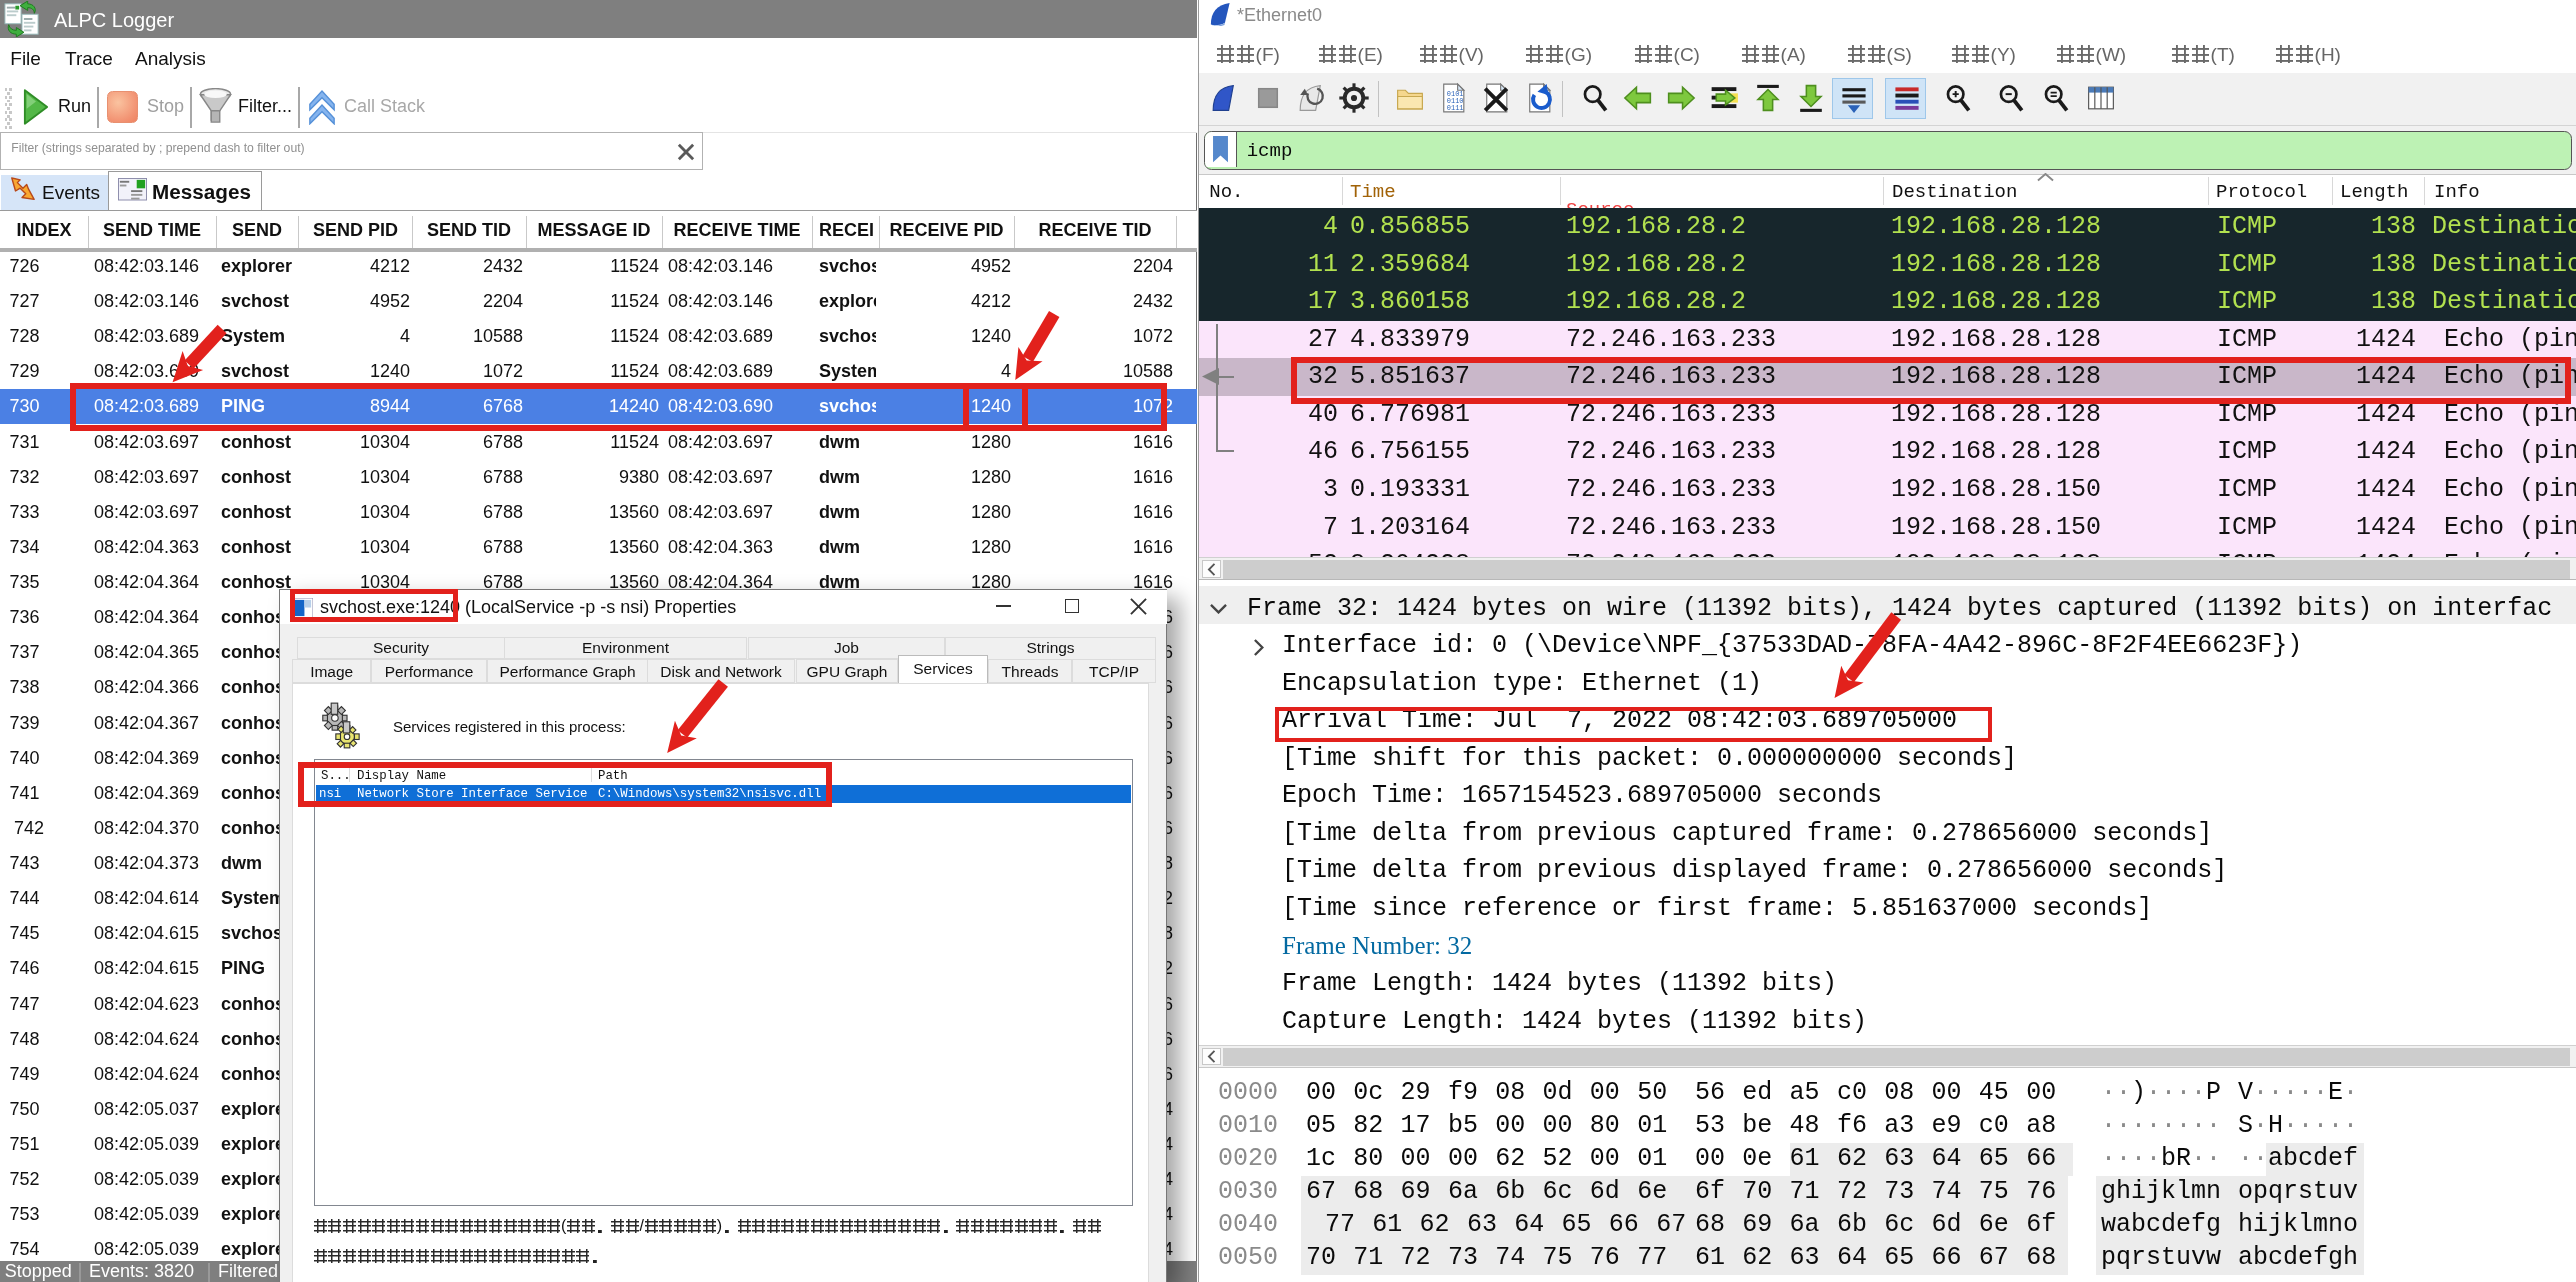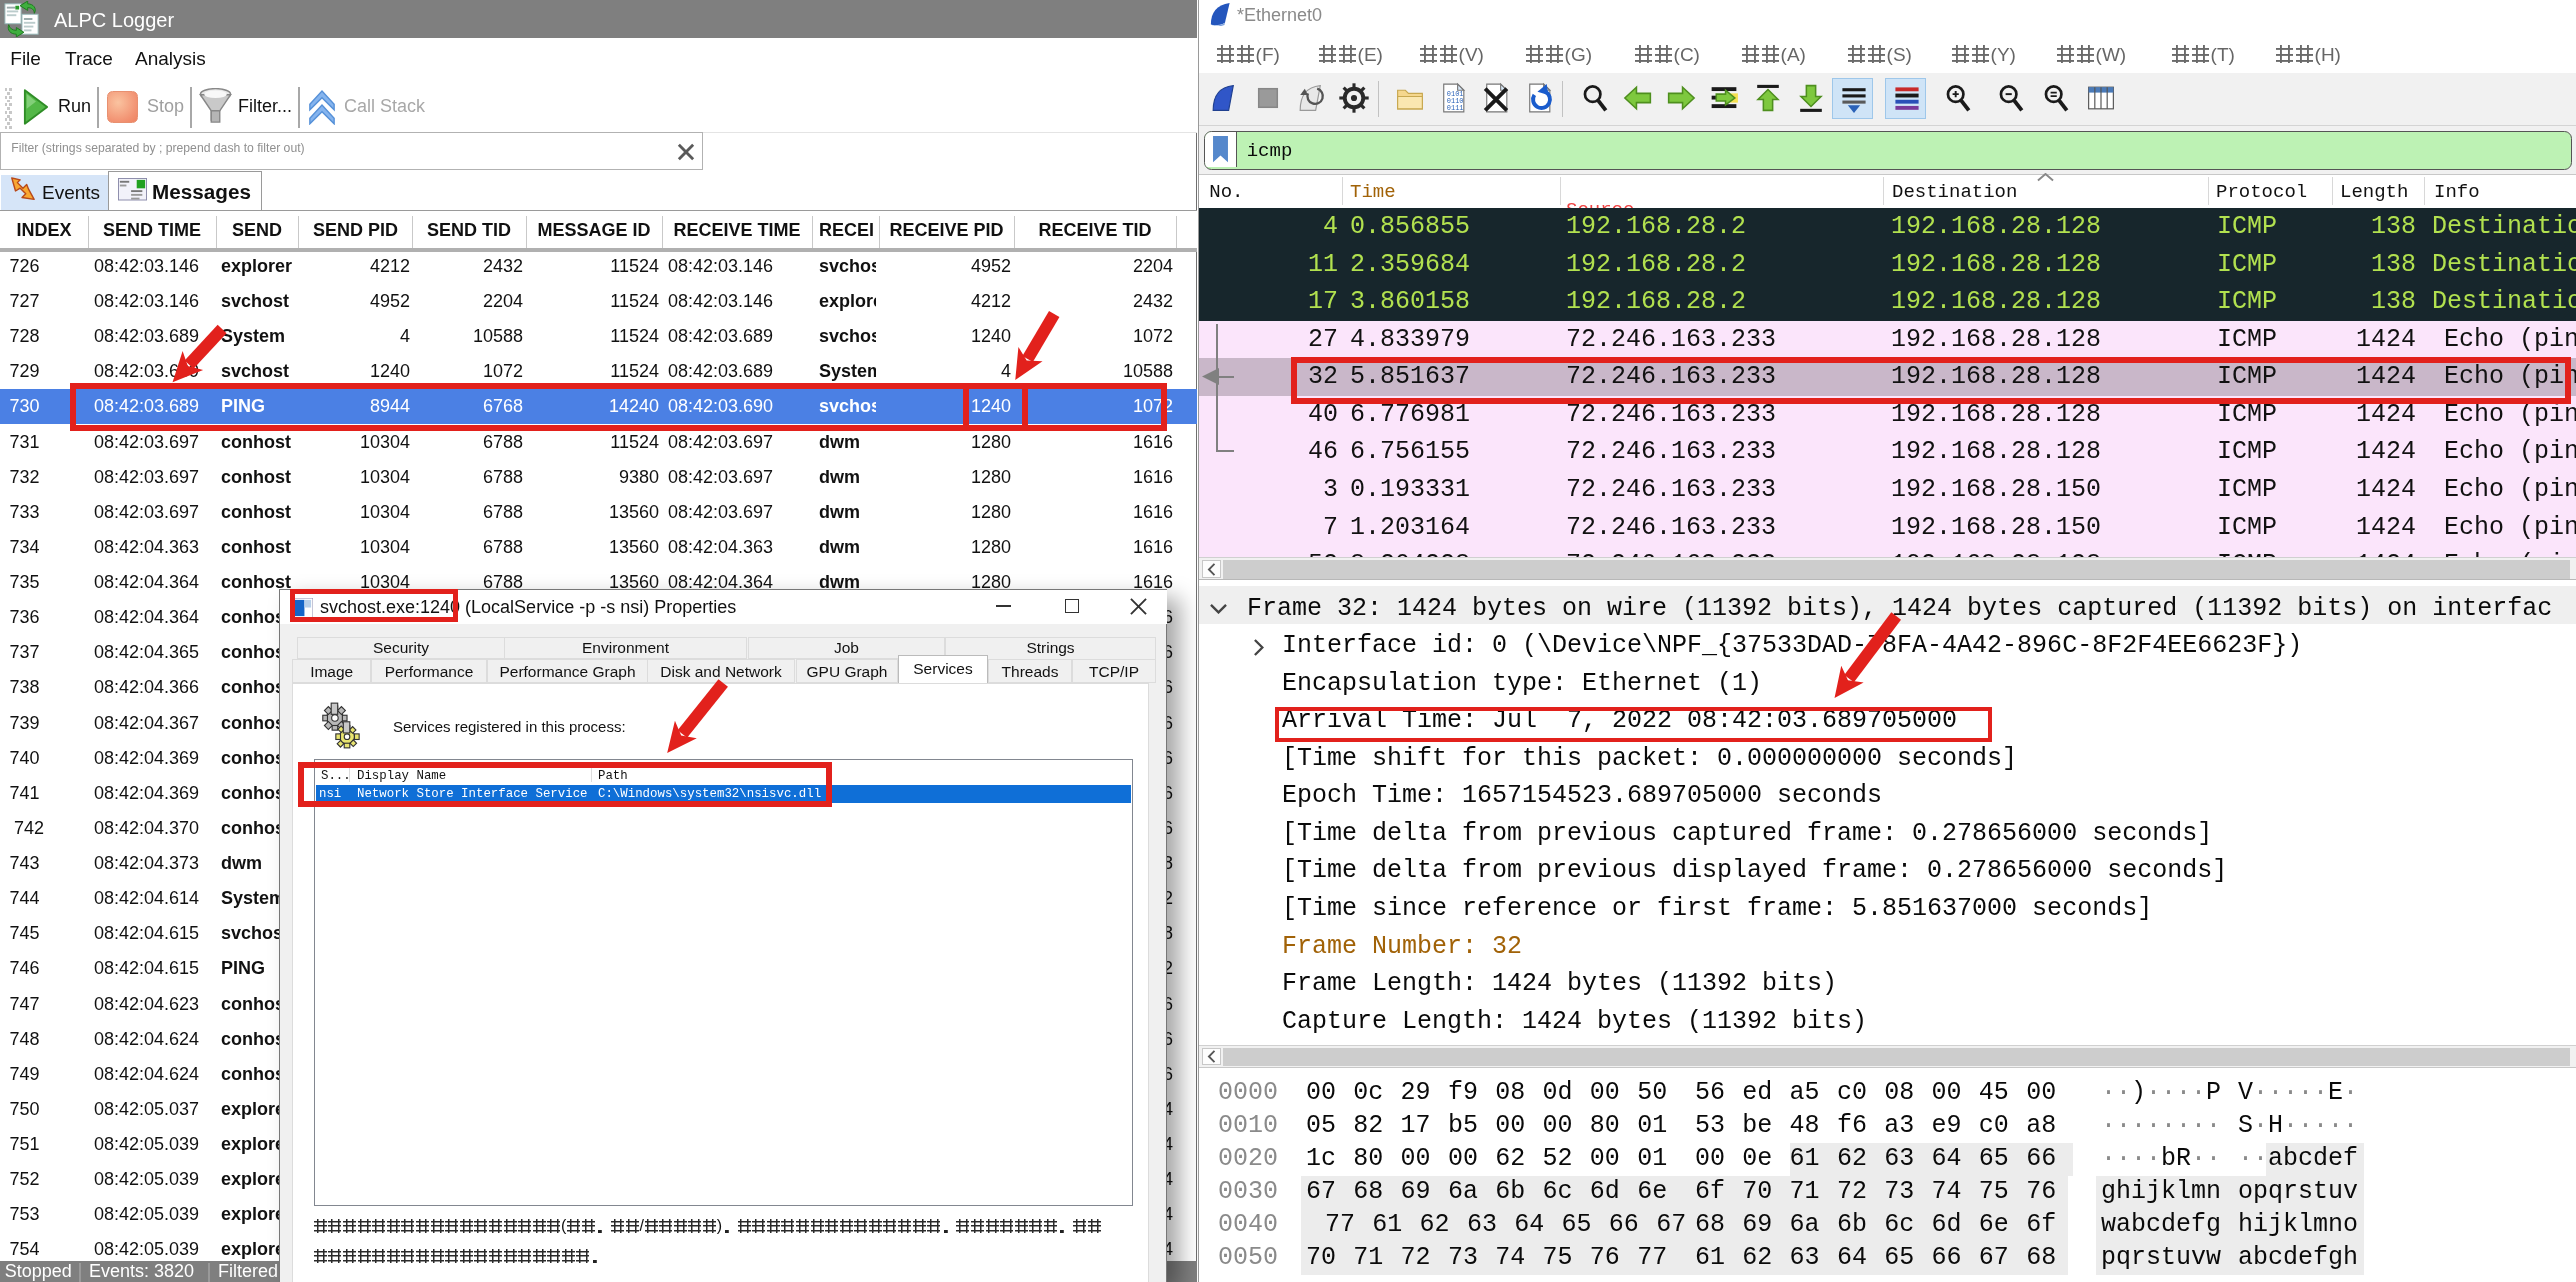--- a/index.html
+++ b/index.html
@@ -859,21 +859,21 @@
 <div class="abs" style="left:0;top:586px;width:1378px;height:38px;background:#efefef;"></div>
 <div class="abs mono" style="left:48px;top:594px;font-size:25px;color:#0a0a0a;white-space:nowrap;">Frame&nbsp;32:&nbsp;1424&nbsp;bytes&nbsp;on&nbsp;wire&nbsp;(11392&nbsp;bits),&nbsp;1424&nbsp;bytes&nbsp;captured&nbsp;(11392&nbsp;bits)&nbsp;on&nbsp;interfac</div>
 <div class="abs mono" style="left:83px;top:631px;font-size:25px;color:#0a0a0a;white-space:nowrap;">Interface&nbsp;id:&nbsp;0&nbsp;(\Device\NPF_{37533DAD-78FA-4A42-896C-8F2F4EE6623F})</div>
 <div class="abs mono" style="left:83px;top:669px;font-size:25px;color:#0a0a0a;white-space:nowrap;">Encapsulation&nbsp;type:&nbsp;Ethernet&nbsp;(1)</div>
 <div class="abs mono" style="left:83px;top:706px;font-size:25px;color:#0a0a0a;white-space:nowrap;">Arrival&nbsp;Time:&nbsp;Jul&nbsp;&nbsp;7,&nbsp;2022&nbsp;08:42:03.689705000</div>
 <div class="abs mono" style="left:83px;top:744px;font-size:25px;color:#0a0a0a;white-space:nowrap;">[Time&nbsp;shift&nbsp;for&nbsp;this&nbsp;packet:&nbsp;0.000000000&nbsp;seconds]</div>
 <div class="abs mono" style="left:83px;top:781px;font-size:25px;color:#0a0a0a;white-space:nowrap;">Epoch&nbsp;Time:&nbsp;1657154523.689705000&nbsp;seconds</div>
 <div class="abs mono" style="left:83px;top:819px;font-size:25px;color:#0a0a0a;white-space:nowrap;">[Time&nbsp;delta&nbsp;from&nbsp;previous&nbsp;captured&nbsp;frame:&nbsp;0.278656000&nbsp;seconds]</div>
 <div class="abs mono" style="left:83px;top:856px;font-size:25px;color:#0a0a0a;white-space:nowrap;">[Time&nbsp;delta&nbsp;from&nbsp;previous&nbsp;displayed&nbsp;frame:&nbsp;0.278656000&nbsp;seconds]</div>
 <div class="abs mono" style="left:83px;top:894px;font-size:25px;color:#0a0a0a;white-space:nowrap;">[Time&nbsp;since&nbsp;reference&nbsp;or&nbsp;first&nbsp;frame:&nbsp;5.851637000&nbsp;seconds]</div>
-<div class="abs mono" style="left:83px;top:932px;font-size:25px;color:#a16207;white-space:nowrap;">Frame&nbsp;Number:&nbsp;32</div>
+<div class="abs mono" style="left:83px;top:932px;font-size:25px;color:#0369a1;white-space:nowrap;font-family:Liberation Serif, serif;">Frame&nbsp;Number:&nbsp;32</div>
 <div class="abs mono" style="left:83px;top:969px;font-size:25px;color:#0a0a0a;white-space:nowrap;">Frame&nbsp;Length:&nbsp;1424&nbsp;bytes&nbsp;(11392&nbsp;bits)</div>
 <div class="abs mono" style="left:83px;top:1007px;font-size:25px;color:#0a0a0a;white-space:nowrap;">Capture&nbsp;Length:&nbsp;1424&nbsp;bytes&nbsp;(11392&nbsp;bits)</div>
 <svg class="abs" style="left:11.3px;top:603px;" width="17" height="11.3" viewBox="0 0 18 12">
         <path d="M1 2 L9 10 L17 2" fill="none" stroke="#444" stroke-width="2.5"></path>
       </svg>
 <svg class="abs" style="left:54px;top:639px;" width="11.3" height="17" viewBox="0 0 12 18">
         <path d="M2 1 L10 9 L2 17" fill="none" stroke="#444" stroke-width="2.5"></path>
       </svg>
 <div class="abs" style="left:0;top:1045px;width:1378px;height:21.6px;background:#f1f1f1;border-top:0.9px solid #d0d0d0;">
         <div class="abs" style="left:2.8px;top:1.9px;width:19px;height:17px;background:#fdfdfd;border:0.9px solid #c8c8c8;"></div>

